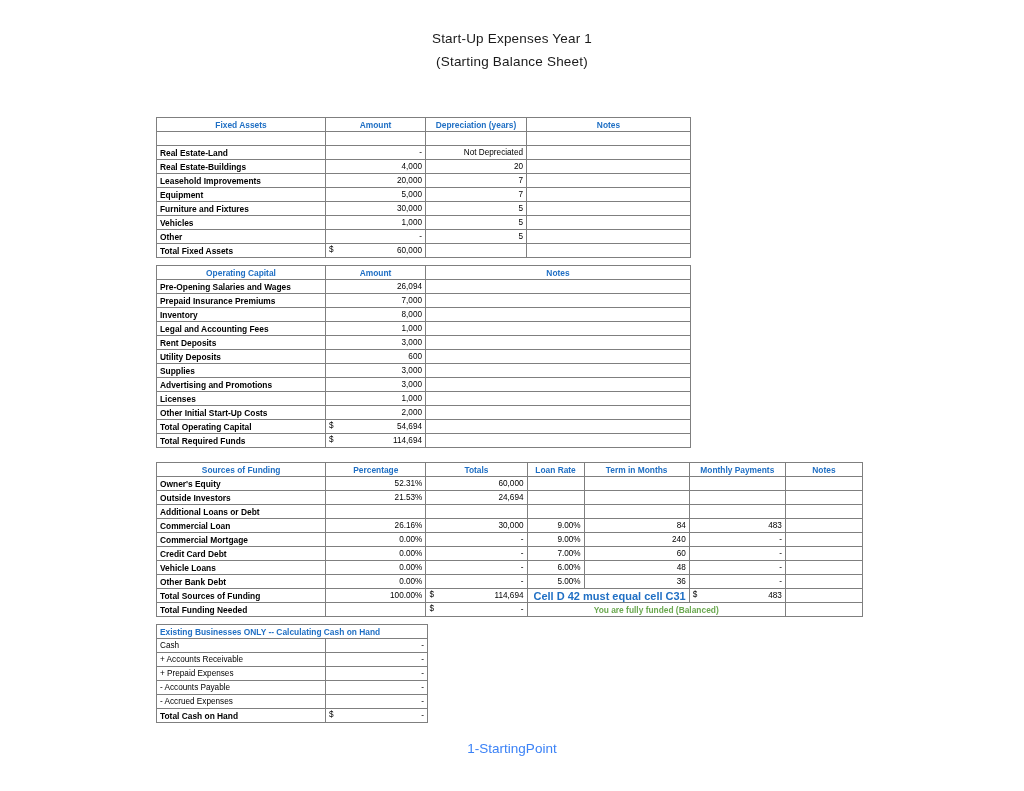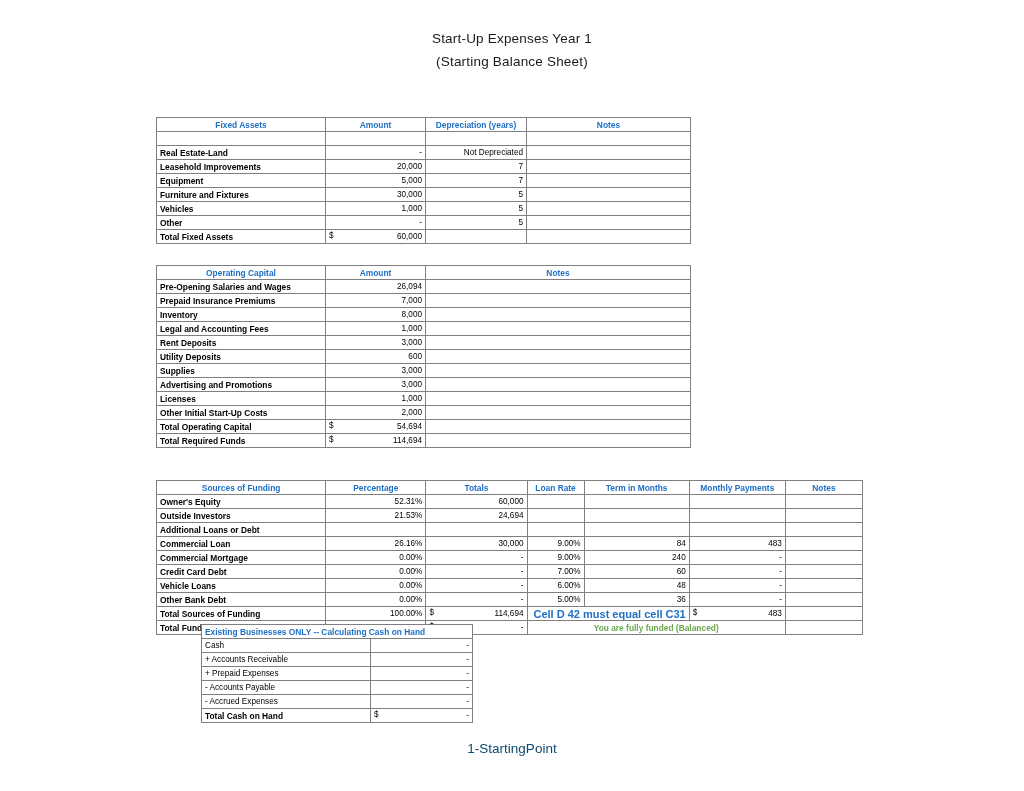--- a/index.html
+++ b/index.html
@@ -29,21 +29,21 @@
   #title-line1 { top: 31px; }
   #title-line2 { top: 54px; }
 
   .doc-footer {
     position: absolute;
     left: 0;
     width: 1024px;
     top: 741px;
     text-align: center;
     font-size: 13.5px;
-    color: #0c4a6e;
+    color: #3b82f6;
   }
 
   
   table.sheet {
     position: absolute;
     border-collapse: collapse;
     table-layout: fixed;
     font-size: 8.2px;
     background: #e5e5e5;
   }
@@ -109,22 +109,22 @@
   td.note-green {
     color: #6aa84f;
     font-weight: bold;
     text-align: center;
     font-size: 8.4px;
   }
 
   
   #fixed-assets-table     { left: 156px; top: 117px;  width: 534px; }
   #operating-capital-table{ left: 156px; top: 265px;  width: 534px; }
-  #funding-table          { left: 156px; top: 480px;  width: 707px; }
-  #cash-on-hand-table     { left: 156px; top: 624px;  width: 271px; margin-left: 45px; }
+  #funding-table          { left: 156px; top: 462px;  width: 707px; }
+  #cash-on-hand-table     { left: 156px; top: 624px;  width: 271px; }
 </style>
 </head>
 <body>
 
 <div class="doc-title" id="title-line1">Start-Up Expenses Year 1</div>
 <div class="doc-title" id="title-line2">(Starting Balance Sheet)</div>
 
 <table class="sheet" id="fixed-assets-table">
   <colgroup>
     <col style="width:169px">
@@ -143,20 +143,26 @@
       <td class="bl-dark">&nbsp;</td>
       <td>&nbsp;</td>
       <td>&nbsp;</td>
       <td class="br-dark">&nbsp;</td>
     </tr>
 
     <tr>
       <td class="lbl bl-dark">Real Estate-Land</td>
       <td class="num fill">-</td>
       <td class="num">Not Depreciated</td>
+      <td class="br-dark"></td>
+    </tr>
+    <tr>
+      <td class="lbl bl-dark">Real Estate-Buildings</td>
+      <td class="num fill">4,000</td>
+      <td class="num fill">20</td>
       <td class="br-dark"></td>
     </tr>
     <tr>
       <td class="lbl bl-dark">Leasehold Improvements</td>
       <td class="num fill">20,000</td>
       <td class="num fill">7</td>
       <td class="br-dark"></td>
     </tr>
     <tr>
       <td class="lbl bl-dark">Equipment</td>

